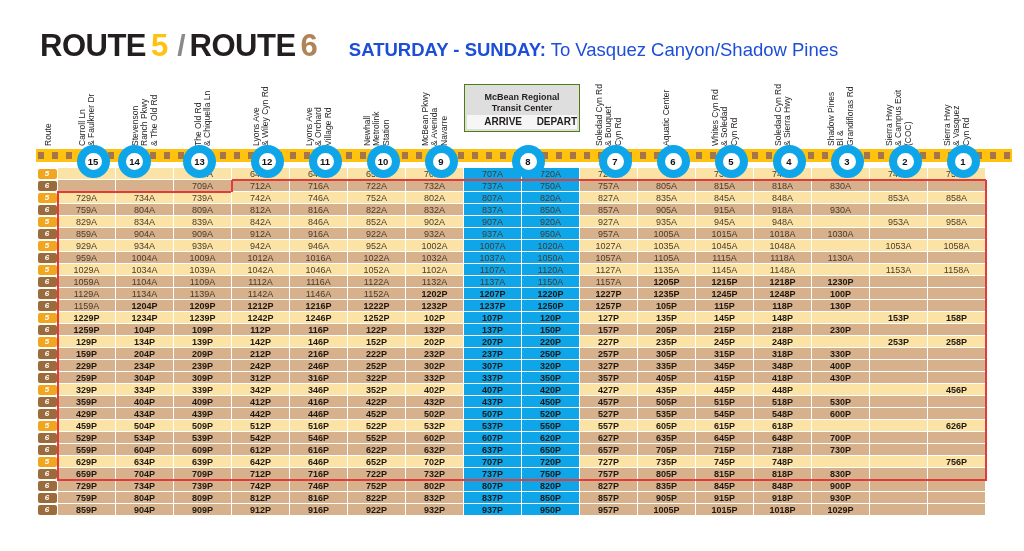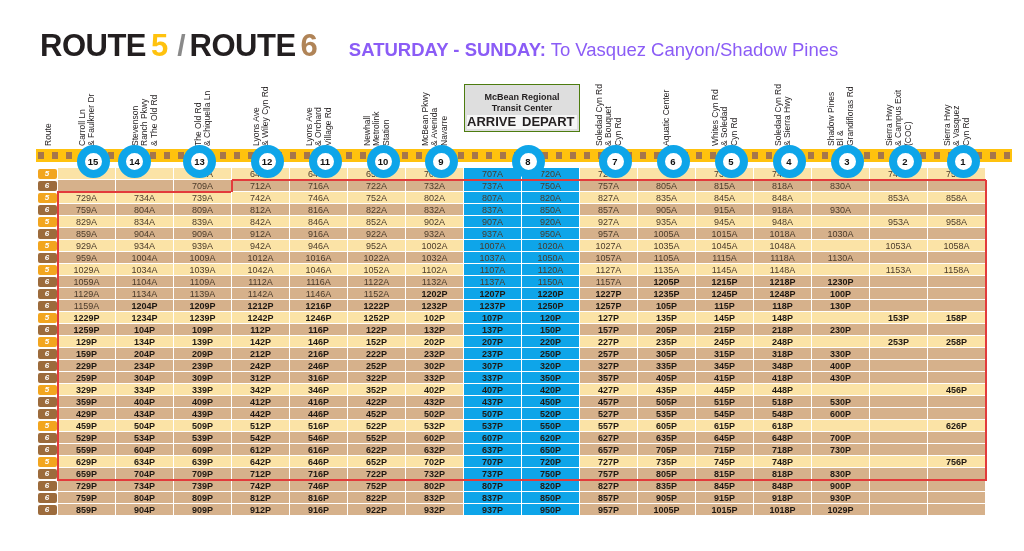--- a/index.html
+++ b/index.html
@@ -5,36 +5,36 @@
   html,body{margin:0;padding:0;background:#fff;}
   .page{position:relative;width:1024px;height:551px;background:#fff;overflow:hidden;
         font-family:"Liberation Sans",sans-serif;color:#231F20;padding-left:28px;}
   
   .titlebar{position:absolute;left:40px;top:28px;display:flex;align-items:baseline;white-space:nowrap;}
   .rt{font-size:31px;font-weight:800;letter-spacing:-0.5px;color:#231F20;}
   .rnum{font-size:31px;font-weight:800;margin:0 5px;}
   .n5{color:#FFC20E;}
   .slash{color:#8a8a8a;font-size:30px;font-weight:800;margin:0 4px;}
   .n6{color:#B08457;}
-  .subtitle{margin-left:26px;font-size:18.5px;color:#8b5cf6;}
+  .subtitle{margin-left:26px;font-size:18.5px;color:#1d4ed8;}
   .subtitle b{font-weight:800;}
   
   .colhead{position:absolute;width:66px;height:30px;transform-origin:0 0;transform:rotate(-90deg);
            display:flex;align-items:center;font-size:8.5px;line-height:9.5px;white-space:pre-line;color:#231F20;}
   
   .routeline{position:absolute;left:36px;top:149px;width:976px;height:13px;background:#FFC20E;}
   .routeline:after{content:'';position:absolute;left:2px;right:2px;top:3px;bottom:3px;
            background:repeating-linear-gradient(90deg,#A5764A 0 6px,rgba(0,0,0,0) 6px 14px);}
   .stopnum{position:absolute;width:17px;height:17px;border-radius:50%;background:#fff;border:8px solid #0ea5e9;
            color:#111;font-weight:700;font-size:9.5px;display:flex;align-items:center;justify-content:center;z-index:3;}
   
   .tcbox{position:absolute;left:464px;top:84px;width:116px;height:48px;background:#DEDEDE;border:1px solid #4d7c0f;box-sizing:border-box;z-index:2;}
   .tcname{position:absolute;top:7px;left:0;right:0;text-align:center;font-size:9px;line-height:11px;font-weight:600;white-space:pre-line;}
   .tclabels{position:absolute;bottom:2px;left:2px;right:2px;height:14px;background:#f6f6f6;display:flex;}
-  .tclabels span{flex:1;text-align:left;font-size:13px;font-weight:700;line-height:14px;}
+  .tclabels span{flex:1;text-align:right;font-size:10px;font-weight:700;line-height:14px;}
   
   #rows{position:absolute;left:36px;top:168px;z-index:1;}
   .row{display:flex;height:12px;}
   .badgecell{width:22px;display:flex;align-items:center;justify-content:center;background:#fff;box-sizing:border-box;border-bottom:1px solid #fff;}
   .badge{width:19px;height:10px;border-radius:2px;color:#fff;font-size:8px;font-weight:700;
          display:flex;align-items:center;justify-content:center;font-style:italic;}
   .badge.r5{background:#F2A51F;}
   .badge.r6{background:#9C6B3C;}
   .cell{width:58px;box-sizing:border-box;border-right:1px solid #fff;border-bottom:1px solid #fff;
         font-size:9px;display:flex;align-items:center;justify-content:center;color:#4A3A2A;}

